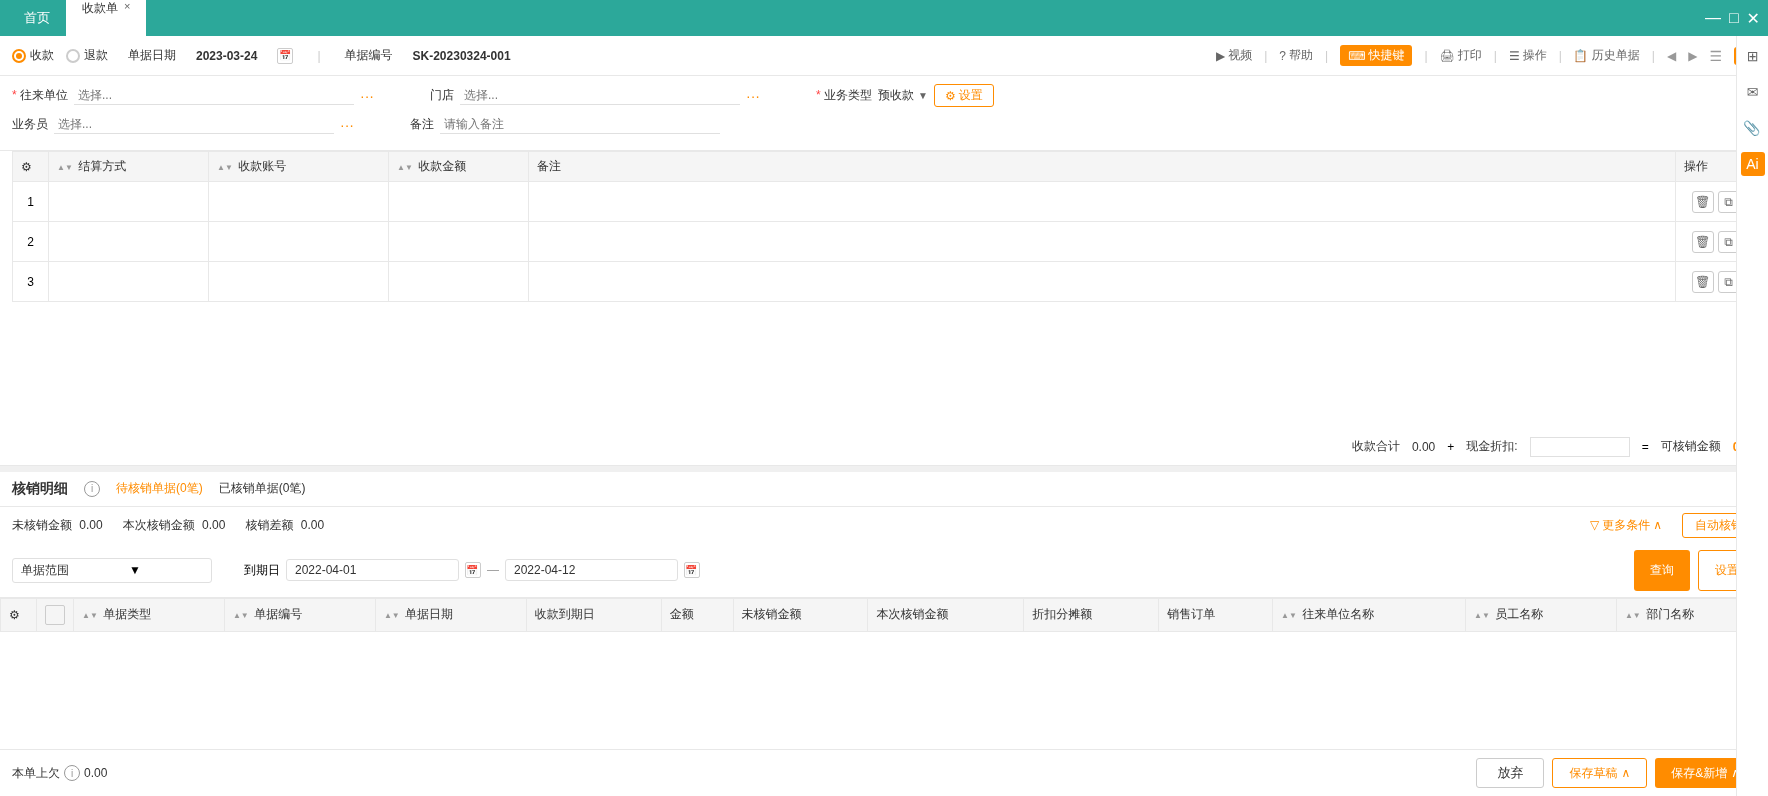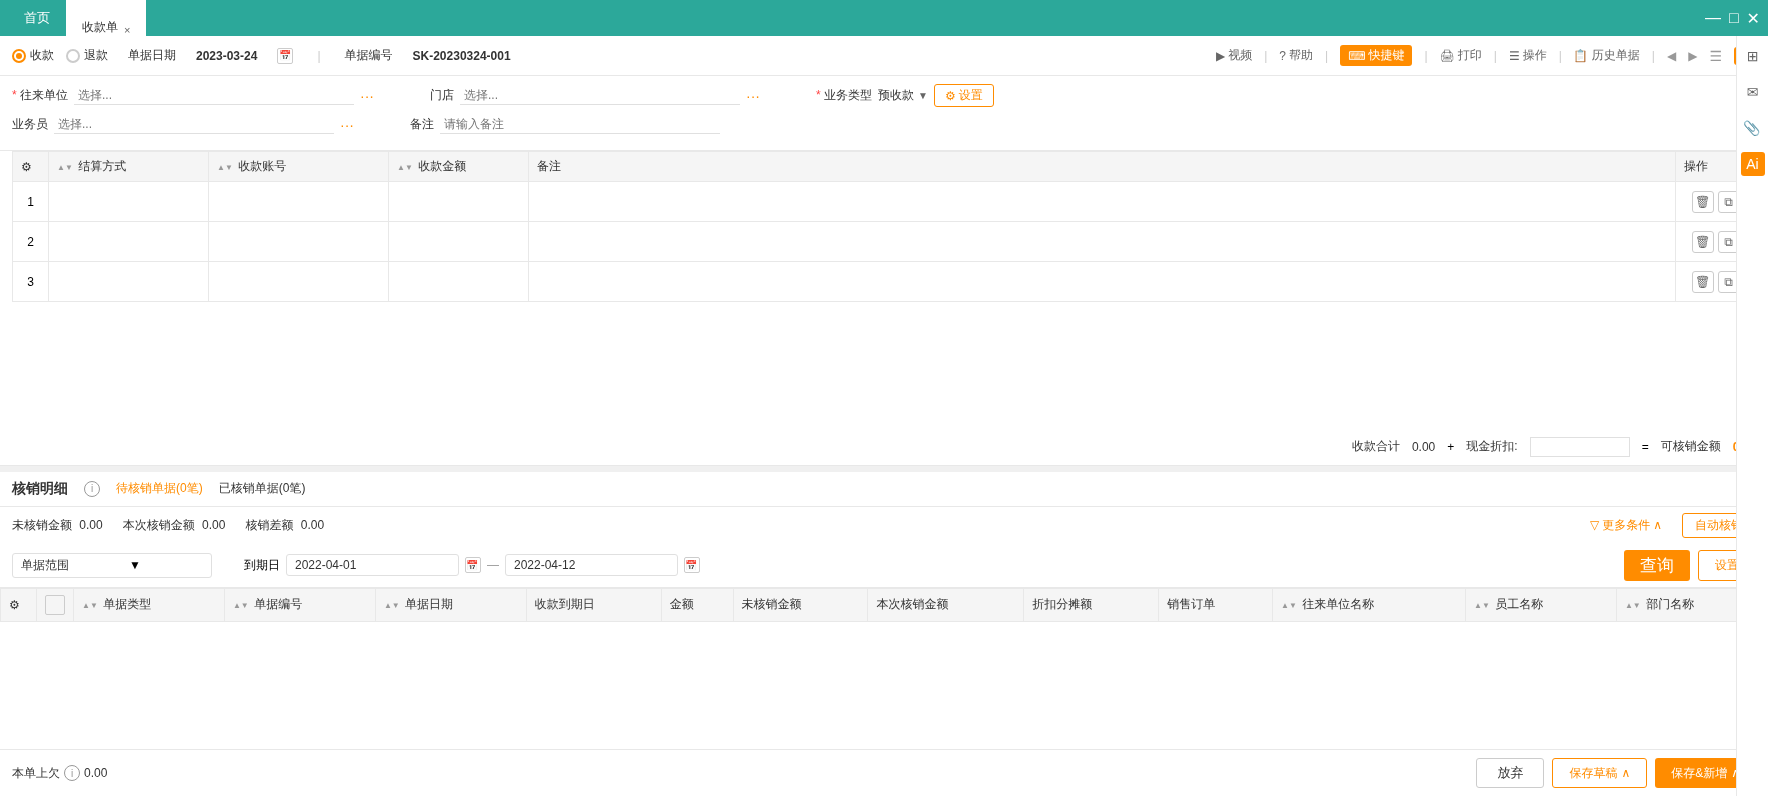--- a/index.html
+++ b/index.html
@@ -20,21 +20,21 @@
       display: flex;
       align-items: center;
       font-size: 13px;
     }
     .tab-active {
       background: white;
       color: #333;
       padding: 0 16px;
       height: 100%;
       display: flex;
-      align-items: flex-end;
+      align-items: flex-start;
       font-size: 13px;
       gap: 6px;
     }
     .tab-close {
       cursor: pointer;
       color: #666;
       font-size: 11px;
     }
     .tab-bar-right {
       margin-left: auto;
@@ -378,24 +378,24 @@
       border-radius: 3px;
       font-size: 12px;
       color: #333;
       outline: none;
     }
     .date-separator { color: #999; }
     .query-btn {
       background: #ff8c00;
       color: white;
       border: none;
-      padding: 4px 16px;
-      border-radius: 3px;
-      cursor: pointer;
-      font-size: 17px;
+      padding: 12px 16px;
+      border-radius: 3px;
+      cursor: pointer;
+      font-size: 12px;
     }
     .settings-btn2 {
       background: white;
       border: 1px solid #ff8c00;
       color: #ff8c00;
       padding: 4px 16px;
       border-radius: 3px;
       cursor: pointer;
       font-size: 12px;
     }

